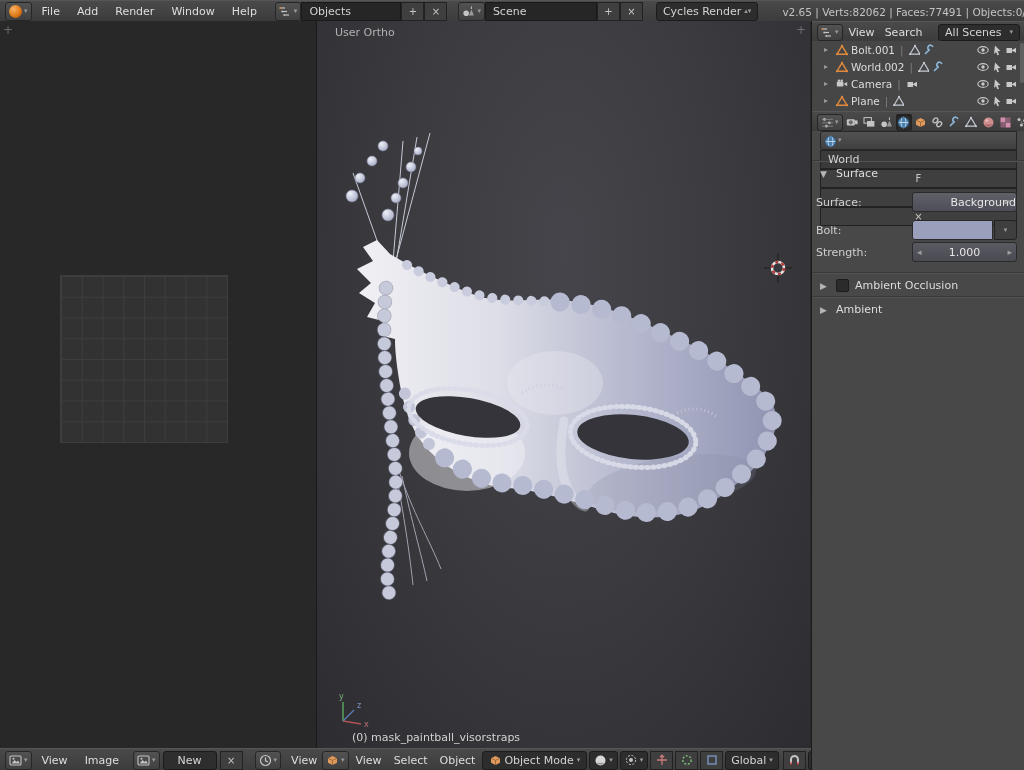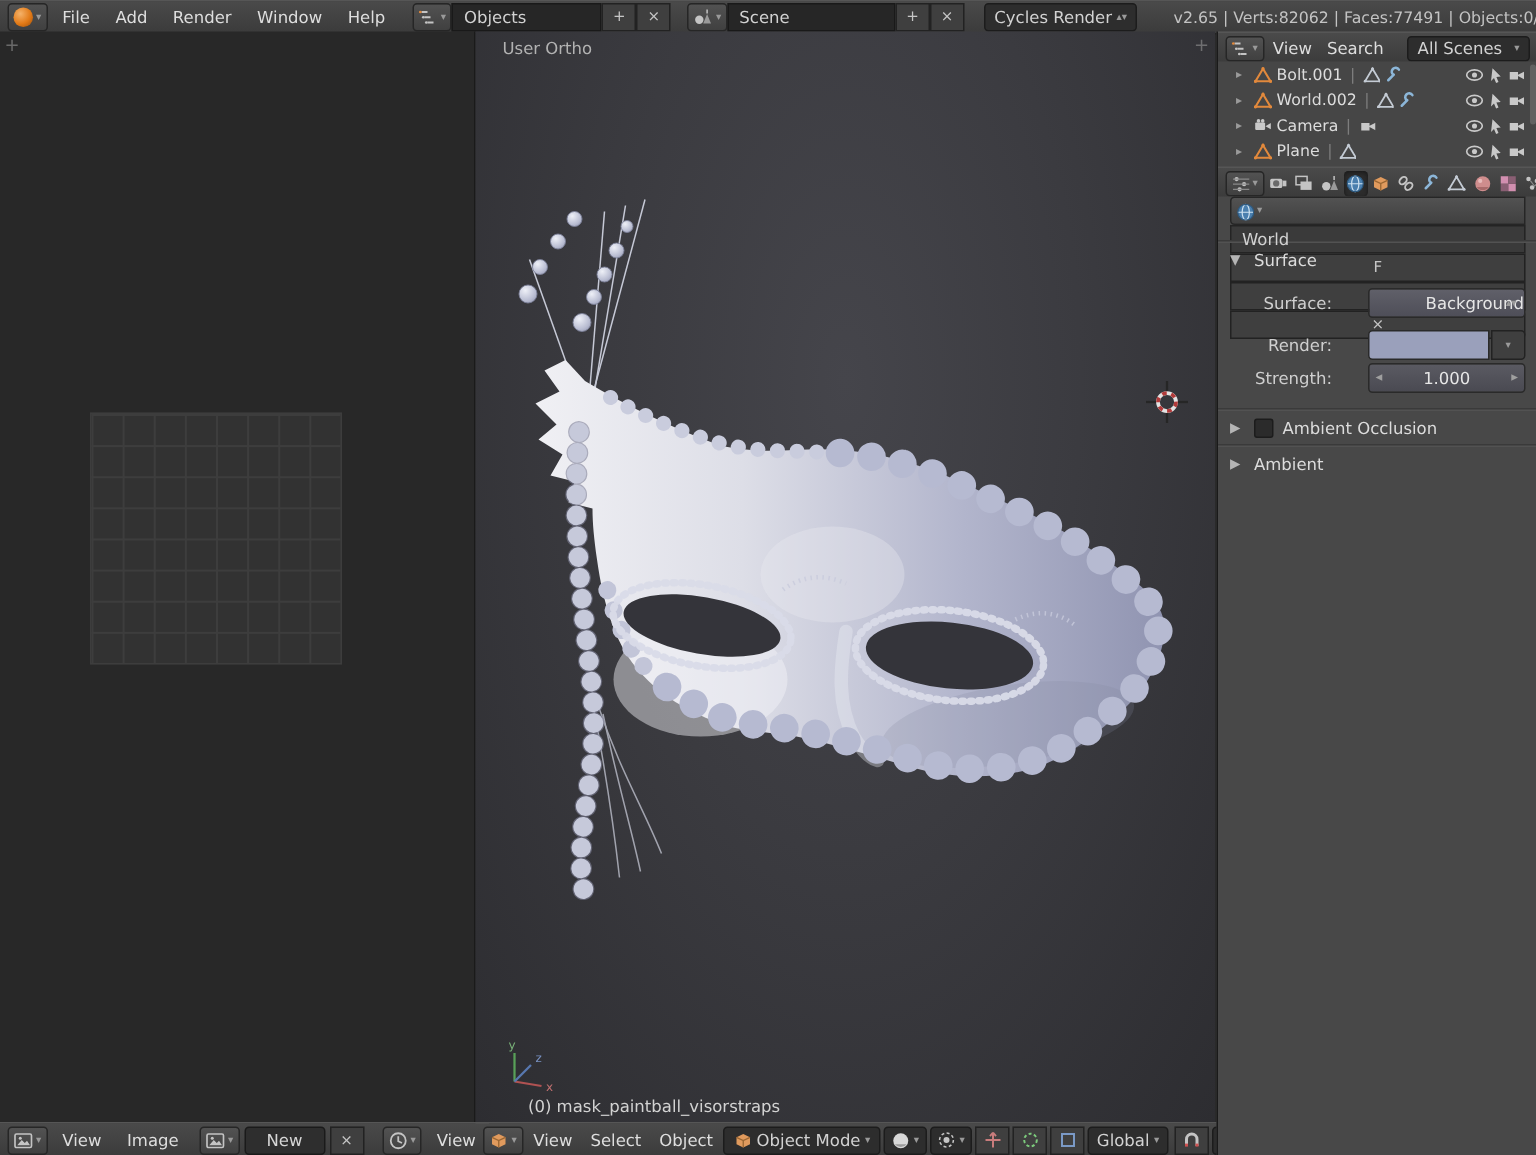--- a/index.html
+++ b/index.html
@@ -23,21 +23,21 @@
   
   .orow{display:flex;align-items:center;height:17px;padding-left:12px;gap:3px;font-size:10.5px;color:#dcdcdc}
   .otog{color:#9a9a9a;font-size:8px;width:9px}
   .odiv{color:#7d7d7d;margin:0 2px}
   .oright{margin-left:auto;display:flex;gap:2px;padding-right:8px}
   
   .tabs{display:flex;align-items:center;gap:1px}
   .tab{width:16px;height:17px;display:flex;align-items:center;justify-content:center;border-radius:3px}
   .tab.sel{background:#2c2c2c;box-shadow:inset 0 1px 3px #191919}
   .prow{display:flex;align-items:center;height:18px;margin:4px 8px 4px 4px}
-  .plabel{width:72px;text-align:right;padding-right:24px;color:#cfcfcf;white-space:nowrap}
+  .plabel{width:72px;padding-right:24px;color:#cfcfcf;white-space:nowrap}
   .pctrl{flex:1;display:flex}
   .menubtn{flex:1;background:linear-gradient(#606069,#4e4e58);border:1px solid #2a2a2a;border-radius:3px;height:18px;
            display:flex;align-items:center;justify-content:flex-end;color:#e6e6e6;position:relative}
   .menubtn .caret{position:absolute;right:5px}
   .slider{flex:1;background:linear-gradient(#5a5a62,#4a4a52);border:1px solid #2a2a2a;border-radius:3px;height:18px;
           display:flex;align-items:center;justify-content:space-between;color:#e6e6e6;padding:0 4px}
   .slar{color:#9f9f9f;font-size:9px}
   .phead{display:flex;align-items:center;gap:6px;padding:5px 8px;color:#dcdcdc;border-top:1px solid #525252;box-shadow:0 -1px 0 #3a3a3a}
   .ptri{color:#b5b5b5;font-size:9px;width:10px}
   .chk{width:11px;height:11px;background:#2b2b2b;border:1px solid #1c1c1c;border-radius:2px}
@@ -665,21 +665,21 @@
       <span class="plabel">Surface:</span>
       <div class="pctrl">
         <div class="menubtn">
           <span>Background</span>
           <span class="caret">▴▾</span>
         </div>
       </div>
     </div>
 
     <div class="prow" style="margin-top:10px">
-      <span class="plabel">Render:</span>
+      <span class="plabel">Bolt:</span>
       <div class="pctrl" style="gap:1px">
         <div style="flex:1;height:18px;border:1px solid #2a2a2a;border-radius:3px 0 0 3px;background:#9aa0bb"></div>
         <div class="sq" style="height:18px;border-radius:0 3px 3px 0">
             <span class="caret">▾</span>
           </div>
       </div>
     </div>
 
     <div class="prow">
       <span class="plabel">Strength:</span>

